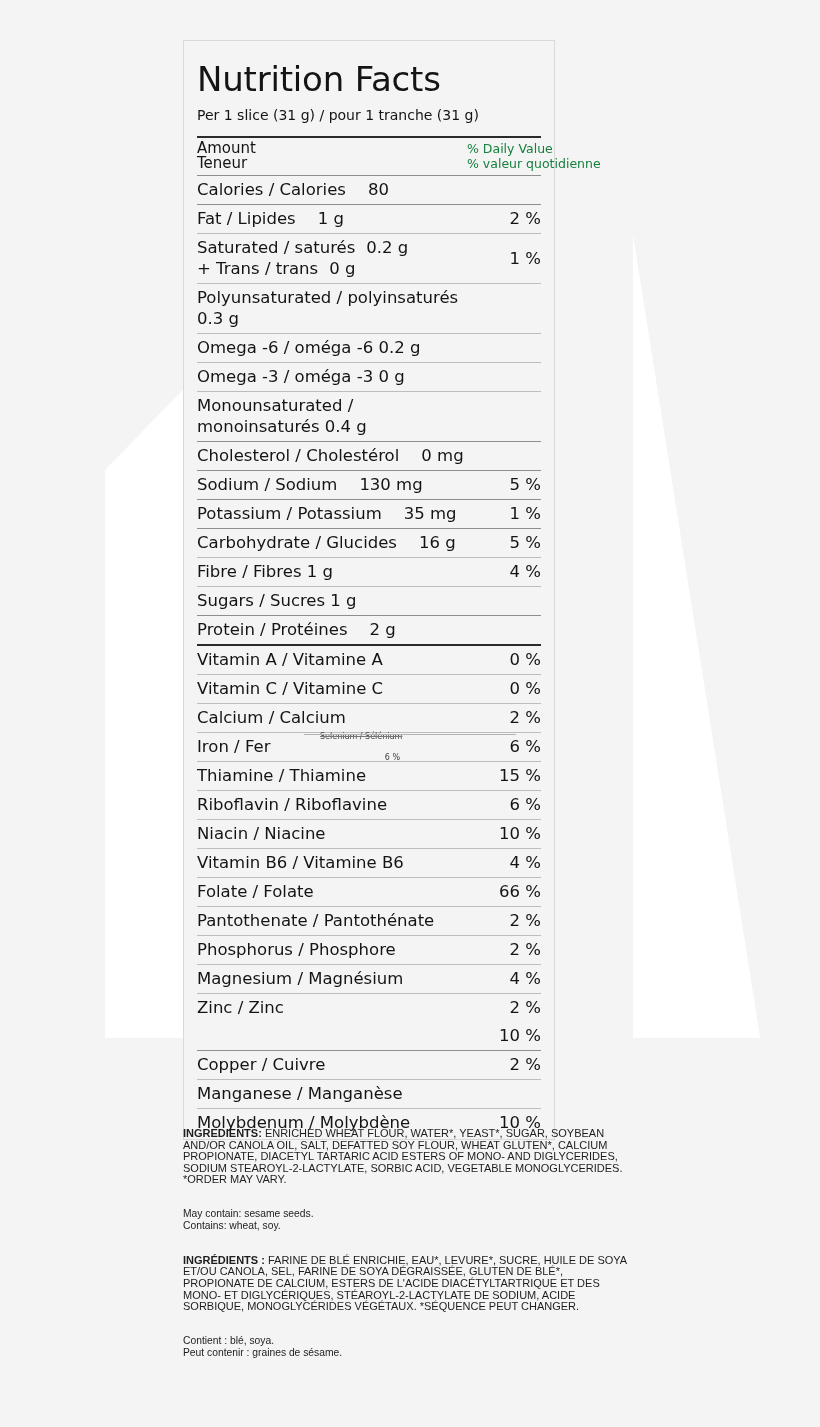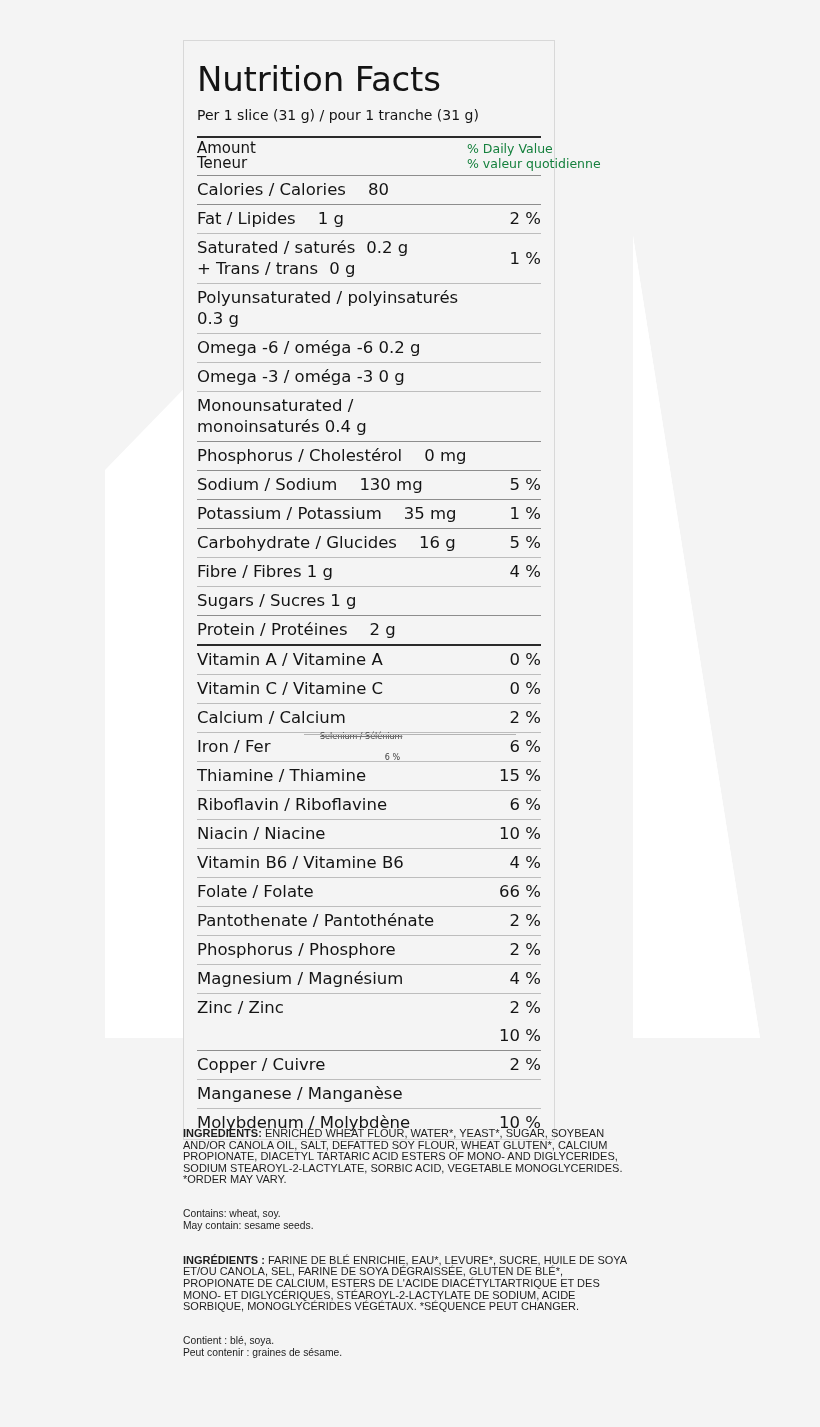--- a/index.html
+++ b/index.html
@@ -166,21 +166,21 @@
         <tr class="hair">
           <td class="lbl indent2"><span>Omega -3 / oméga -3</span> <span>0 g</span></td>
           <td class="val"></td>
         </tr>
         <tr class="hair">
           <td class="lbl indent1"><span>Monounsaturated / monoinsaturés</span> <span>0.4 g</span></td>
           <td class="val"></td>
         </tr>
 
         <tr class="med">
-          <td class="lbl"><span>Phosphorus / Cholestérol</span><span class="sp-lg"></span><span>0 mg</span></td>
+          <td class="lbl"><span>Cholesterol / Cholestérol</span><span class="sp-lg"></span><span>0 mg</span></td>
           <td class="val"></td>
         </tr>
         <tr class="med">
           <td class="lbl"><span>Sodium / Sodium</span><span class="sp-lg"></span><span>130 mg</span></td>
           <td class="val">5 %</td>
         </tr>
         <tr class="med">
           <td class="lbl"><span>Potassium / Potassium</span><span class="sp-lg"></span><span>35 mg</span></td>
           <td class="val">1 %</td>
         </tr>
@@ -276,20 +276,20 @@
           <td class="val">10 %</td>
         </tr>
       </tbody>
     </table>
   </div>
 </div>
 
 <div class="ing-wrap">
   <p class="ing"><b>INGREDIENTS:</b><span> ENRICHED WHEAT FLOUR, WATER*, YEAST*, SUGAR, SOYBEAN AND/OR CANOLA OIL, SALT, DEFATTED SOY FLOUR, WHEAT GLUTEN*, CALCIUM PROPIONATE, DIACETYL TARTARIC ACID ESTERS OF MONO- AND DIGLYCERIDES, SODIUM STEAROYL-2-LACTYLATE, SORBIC ACID, VEGETABLE MONOGLYCERIDES. *ORDER MAY VARY.</span></p>
   <div class="gap-a"></div>
+  <p class="allerg">May contain: sesame seeds.</p>
   <p class="allerg">Contains: wheat, soy.</p>
-  <p class="allerg">May contain: sesame seeds.</p>
   <div class="gap-b"></div>
   <p class="ing"><b>INGRÉDIENTS :</b><span> FARINE DE BLÉ ENRICHIE, EAU*, LEVURE*, SUCRE, HUILE DE SOYA ET/OU CANOLA, SEL, FARINE DE SOYA DÉGRAISSÉE, GLUTEN DE BLÉ*, PROPIONATE DE CALCIUM, ESTERS DE L'ACIDE DIACÉTYLTARTRIQUE ET DES MONO- ET DIGLYCÉRIQUES, STÉAROYL-2-LACTYLATE DE SODIUM, ACIDE SORBIQUE, MONOGLYCÉRIDES VÉGÉTAUX. *SÉQUENCE PEUT CHANGER.</span></p>
   <div class="gap-c"></div>
   <p class="allerg">Contient : blé, soya.</p>
   <p class="allerg">Peut contenir : graines de sésame.</p>
 </div>
 
 </body></html>

